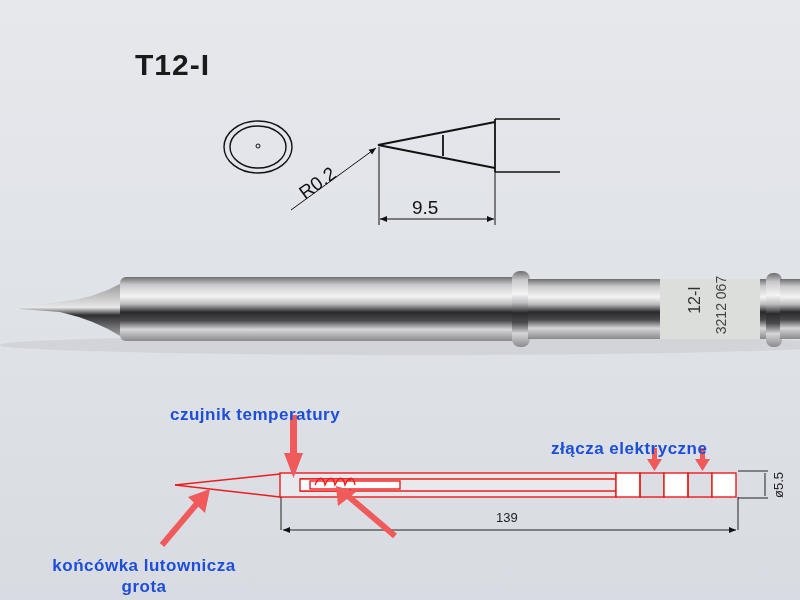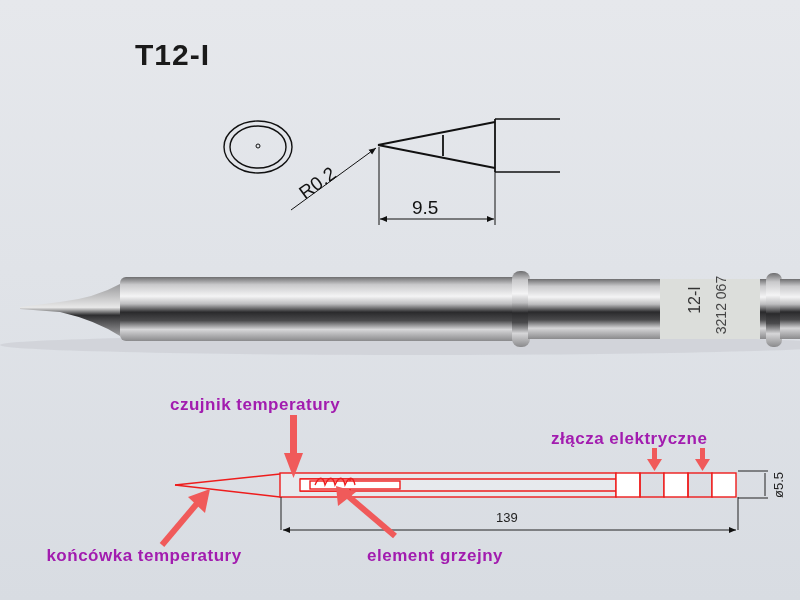--- a/index.html
+++ b/index.html
@@ -1,21 +1,21 @@
 <!DOCTYPE html>
 <html><head>
 <meta charset="utf-8">
 <style>
   html,body{margin:0;padding:0;}
   body{width:800px;height:600px;position:relative;overflow:hidden;
        background:linear-gradient(180deg,#e6e8ec 0%,#e0e3e8 45%,#d8dce2 100%);
        font-family:"Liberation Sans",sans-serif;}
-  .abs{position:absolute;}
+  .abs{position:absolute;margin-top:10px;}
   .title{left:135px;top:38px;font-size:30px;font-weight:bold;color:#1a1a1a;letter-spacing:1px;font-family:"Liberation Sans",sans-serif;}
-  .lbl{color:#a21caf;font-weight:bold;font-size:17px;letter-spacing:0.5px;white-space:nowrap;text-align:center;line-height:21px;font-family:"Liberation Sans",sans-serif;}
+  .lbl{color:#1d4ed8;font-weight:bold;font-size:17px;letter-spacing:0.5px;white-space:nowrap;text-align:center;line-height:21px;font-family:"Liberation Sans",sans-serif;}
   svg{position:absolute;left:0;top:0;}
   .dimtext{font-family:"Liberation Sans",sans-serif;}
 </style>
 </head>
 <body>
 
 <div class="abs title">T12-I</div>
 
 <svg width="800" height="600" viewBox="0 0 800 600">
   <defs>
@@ -131,17 +131,17 @@
   </g>
   <g>
     <line x1="395" y1="536" x2="348" y2="496" stroke="#f05a5a" stroke-width="6"></line>
     <path d="M338,506 L336,486 L356,492 Z" fill="#f05a5a"></path>
   </g>
 </svg>
 
 <div class="abs lbl" style="left:170px;top:394px;">czujnik temperatury</div>
 <div class="abs lbl" style="left:551px;top:428px;">złącza elektryczne</div>
 <div class="abs lbl" style="left:8px;top:545px;width:272px;">
-  <div>końcówka temperatury</div>
+  <div>końcówka lutownicza</div>
+  <div>grota</div>
 </div>
 <div class="abs lbl" style="left:335px;top:545px;width:200px;">
-  <div>element grzejny</div>
 </div>
 
 </body></html>

